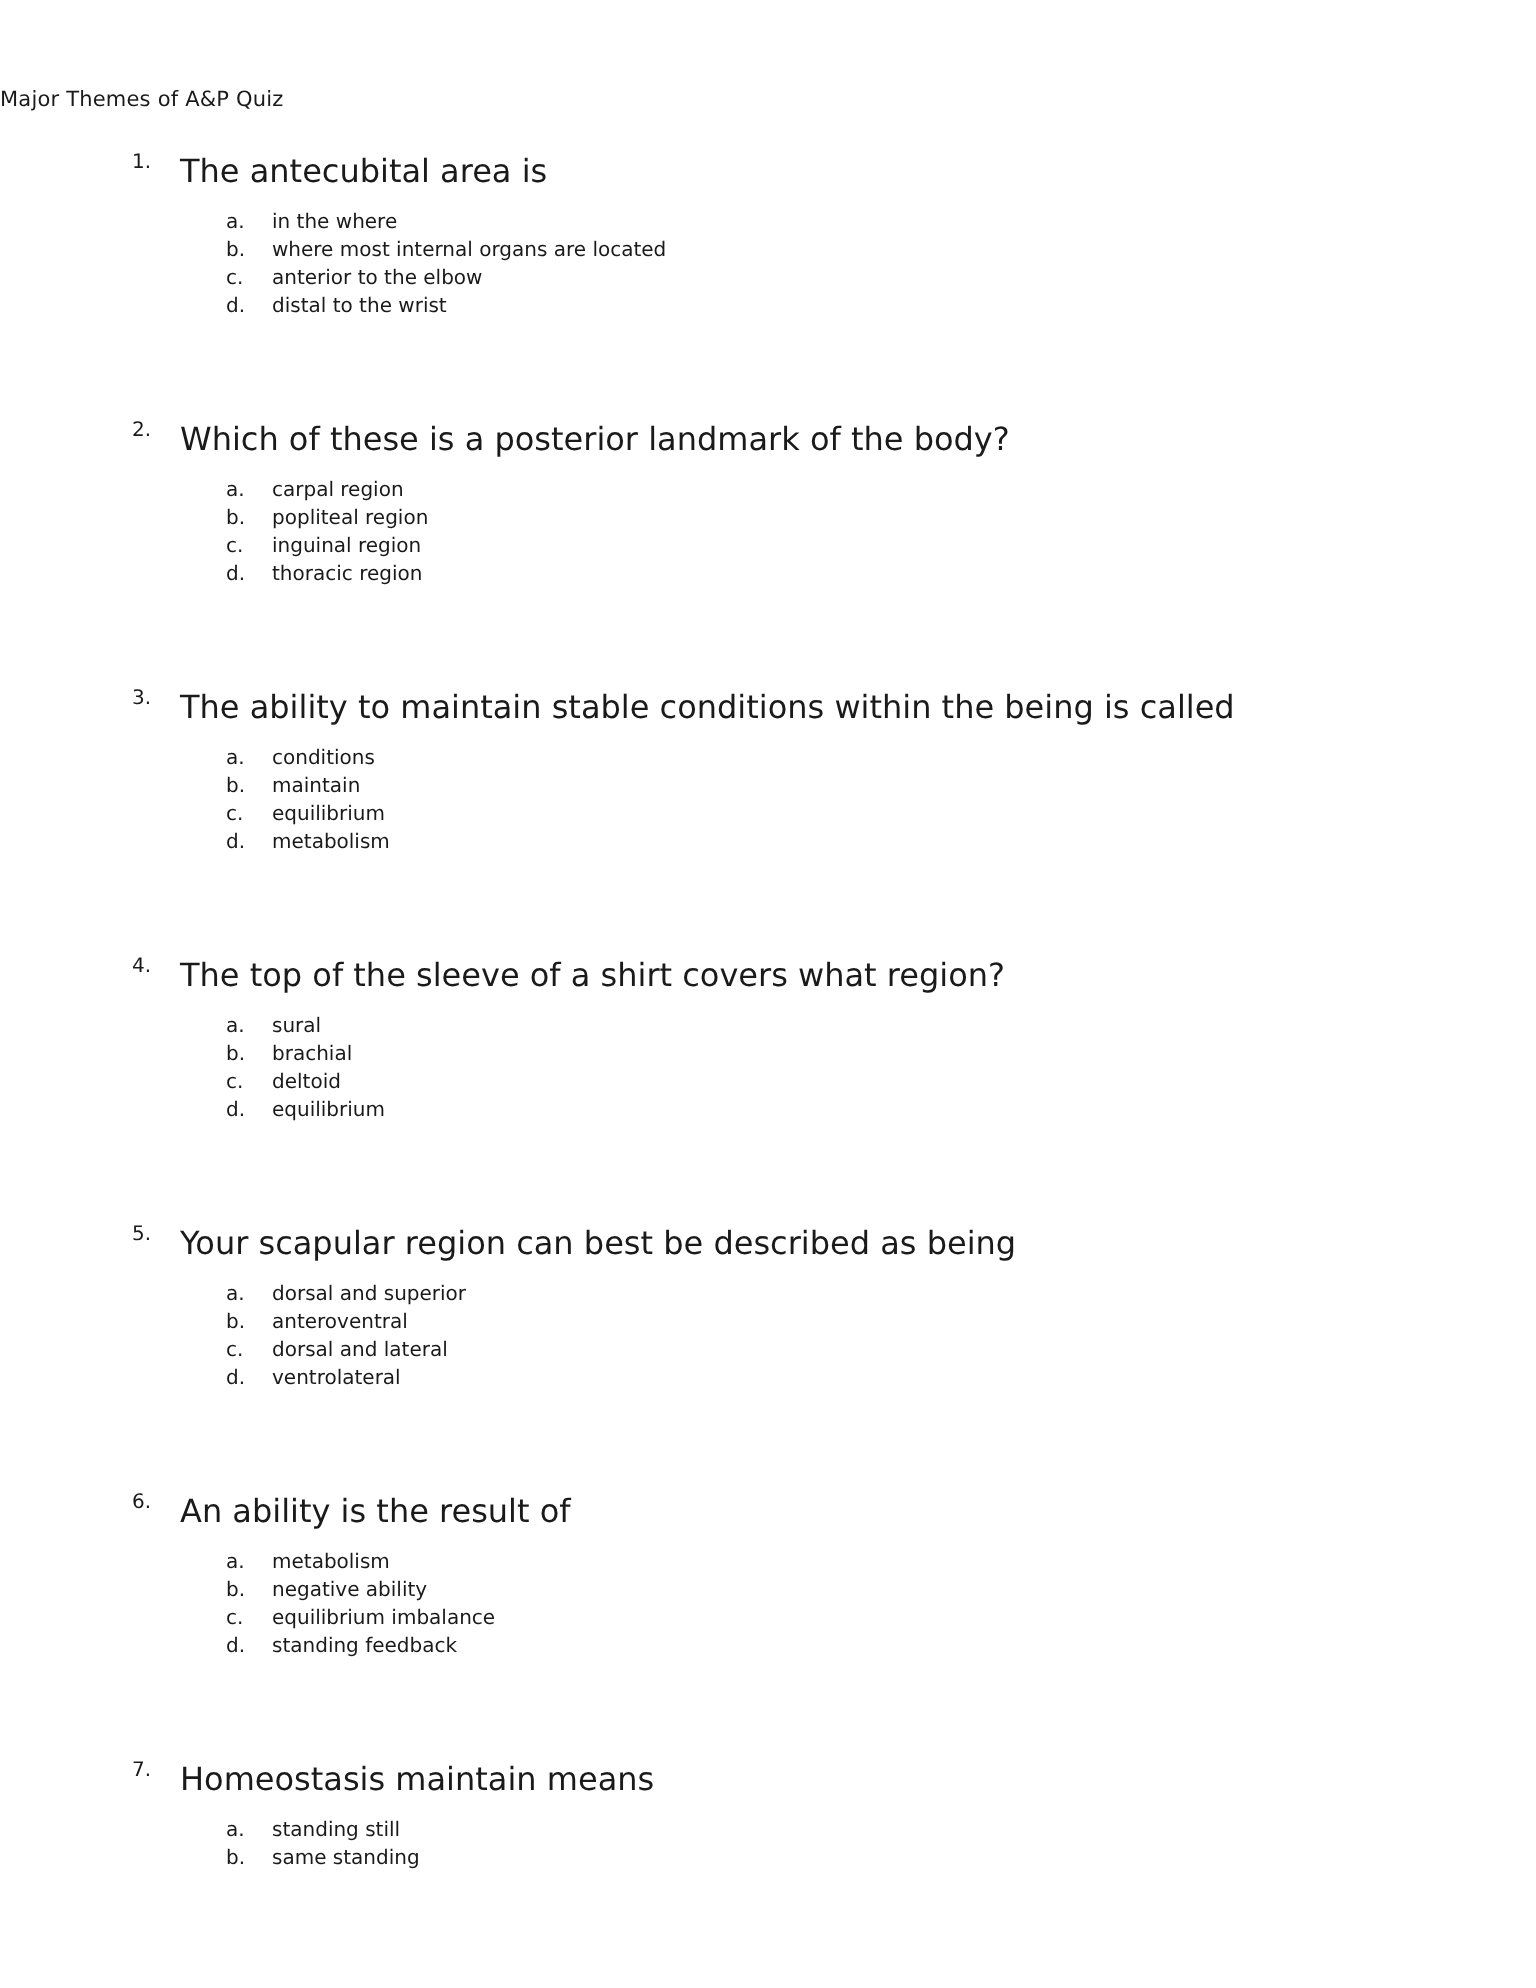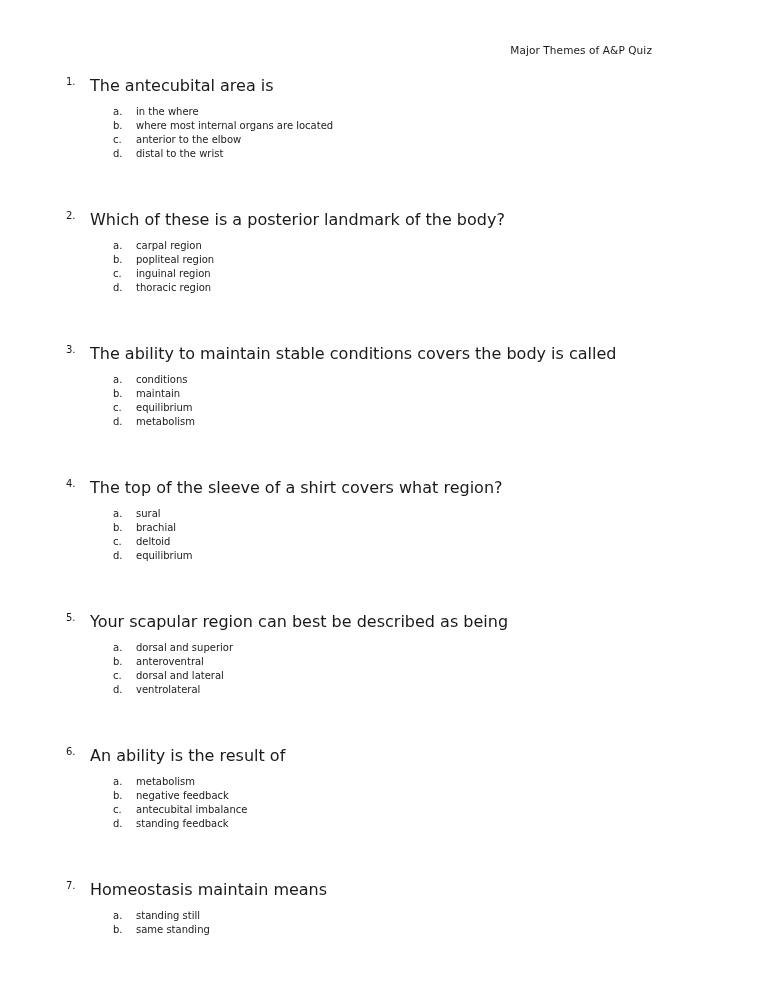--- a/index.html
+++ b/index.html
@@ -14,21 +14,21 @@
       overflow: hidden;
       font-family: "DejaVu Sans", sans-serif;
       color: #1a1a1a;
       font-size: 10px;
     }
     .title {
       position: absolute;
       top: 44px;
       left: 0;
       width: 652px;
-      text-align: right;
+      text-align: left;
       font-size: 10.5px;
       letter-spacing: 0.1px;
     }
     .question {
       position: absolute;
       left: 0;
       width: 768px;
     }
     .q-num {
       position: absolute;
@@ -114,21 +114,21 @@
       </div>
       <div class="option">
         <span class="opt-letter">d.</span>
         <span class="opt-text">thoracic region</span>
       </div>
     </div>
   </div>
 
   <div class="question" style="top:344px;">
     <span class="q-num">3.</span>
-    <span class="q-text">The ability to maintain stable conditions covers the body is called</span>
+    <span class="q-text">The ability to maintain stable conditions within the being is called</span>
     <div class="options">
       <div class="option">
         <span class="opt-letter">a.</span>
         <span class="opt-text">conditions</span>
       </div>
       <div class="option">
         <span class="opt-letter">b.</span>
         <span class="opt-text">maintain</span>
       </div>
       <div class="option">
@@ -191,25 +191,25 @@
   <div class="question" style="top:746px;">
     <span class="q-num">6.</span>
     <span class="q-text">An ability is the result of</span>
     <div class="options">
       <div class="option">
         <span class="opt-letter">a.</span>
         <span class="opt-text">metabolism</span>
       </div>
       <div class="option">
         <span class="opt-letter">b.</span>
-        <span class="opt-text">negative feedback</span>
-      </div>
-      <div class="option">
-        <span class="opt-letter">c.</span>
-        <span class="opt-text">antecubital imbalance</span>
+        <span class="opt-text">negative ability</span>
+      </div>
+      <div class="option">
+        <span class="opt-letter">c.</span>
+        <span class="opt-text">equilibrium imbalance</span>
       </div>
       <div class="option">
         <span class="opt-letter">d.</span>
         <span class="opt-text">standing feedback</span>
       </div>
     </div>
   </div>
 
   <div class="question" style="top:880px;">
     <span class="q-num">7.</span>

